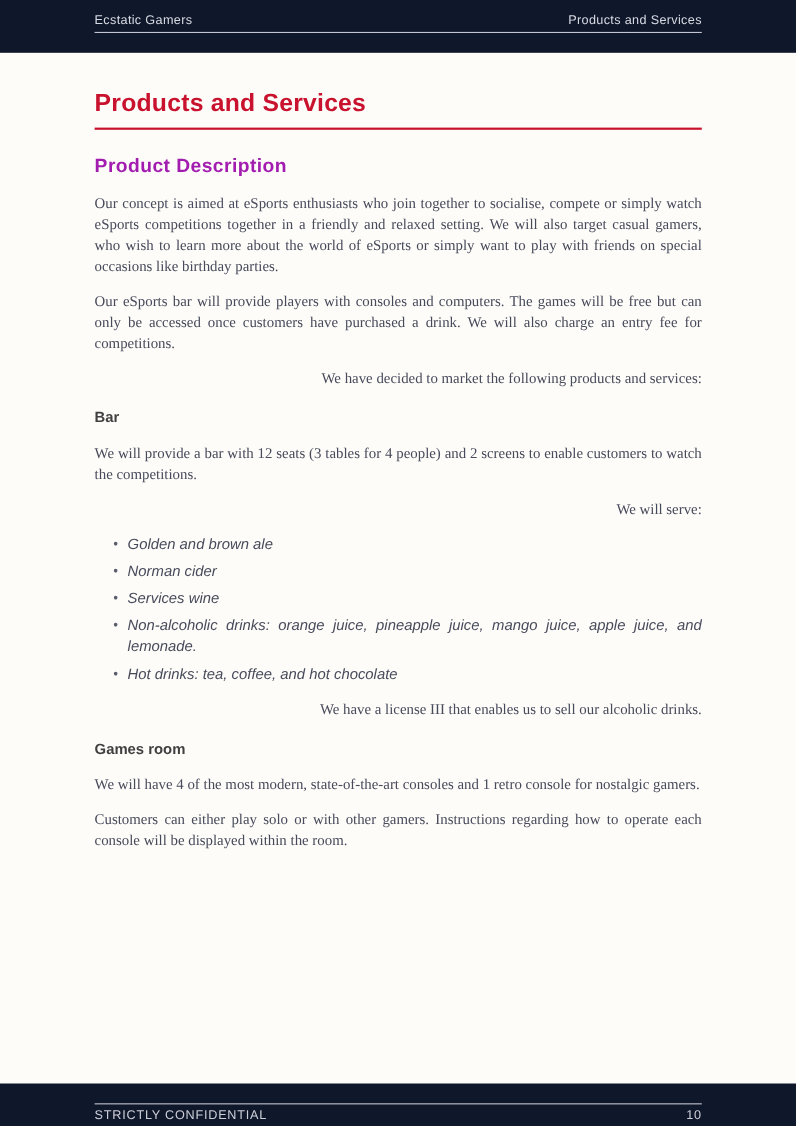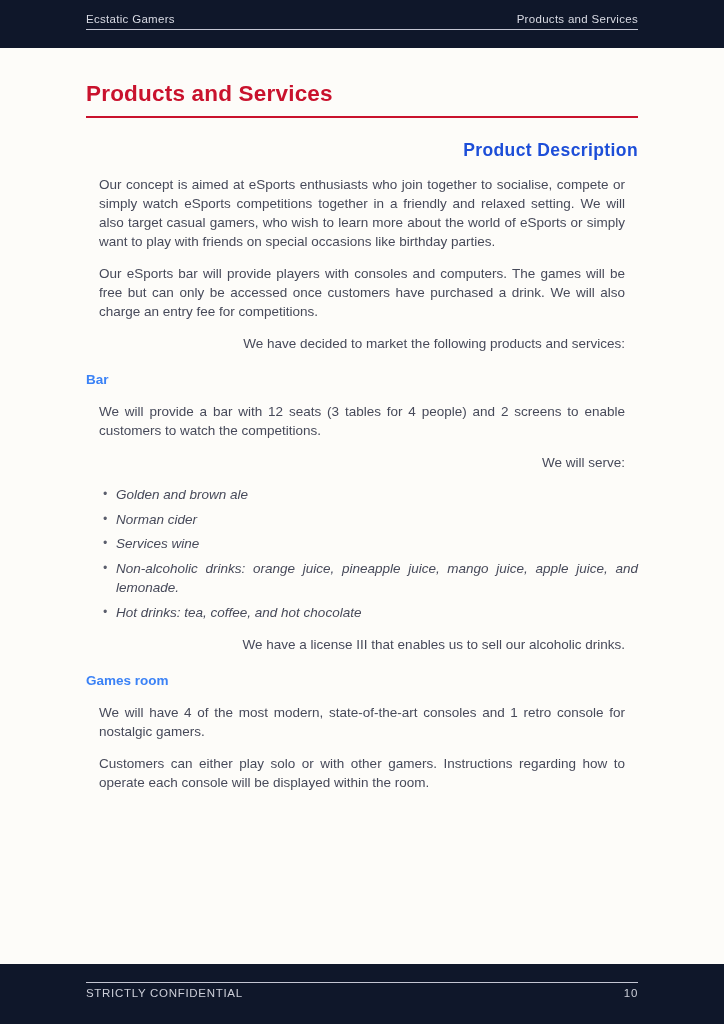--- a/index.html
+++ b/index.html
@@ -31,21 +31,21 @@
     letter-spacing: 0.3px;
   }
   .header-inner {
     padding-top: 13px;
     padding-bottom: 4px;
     border-bottom: 1px solid #c3c5d2;
   }
   .footer-band {
     position: absolute;
     left: 0; bottom: 0;
-    height: 60px;
+    height: 39px;
   }
   .footer-inner {
     padding-top: 4px;
     margin-top: 18px;
     border-top: 1px solid #c3c5d2;
     color: #ccced8;
     letter-spacing: 0.7px;
   }
   
   .content {
@@ -58,38 +58,38 @@
     color: #c9122d;
     letter-spacing: 0.2px;
     padding-bottom: 9px;
     border-bottom: 2px solid #c9122d;
     line-height: 26px;
   }
   .section-heading {
     margin: 20px 0 0;
     font-size: 17.5px;
     font-weight: 700;
-    color: #1d4ed8;
+    color: #a21caf;
     letter-spacing: 0.4px;
     line-height: 24px;
-    text-align: right;
   }
   p {
-    margin: 13px 13px 0;
+    margin: 13px 0 0;
     font-size: 13.5px;
     line-height: 19px;
     color: #474a5a;
     text-align: justify;
+    font-family: Liberation Serif, serif;
   }
   p.no-justify { text-align: right; }
   .subsection-heading {
     margin: 17px 0 0;
     font-size: 13.5px;
     font-weight: 700;
-    color: #3b82f6;
+    color: #404040;
     line-height: 19px;
   }
   ul.bullet-list {
     margin: 13px 0 0;
     padding: 0 0 0 17px;
     list-style: none;
   }
   ul.bullet-list li {
     position: relative;
     padding-left: 13px;

